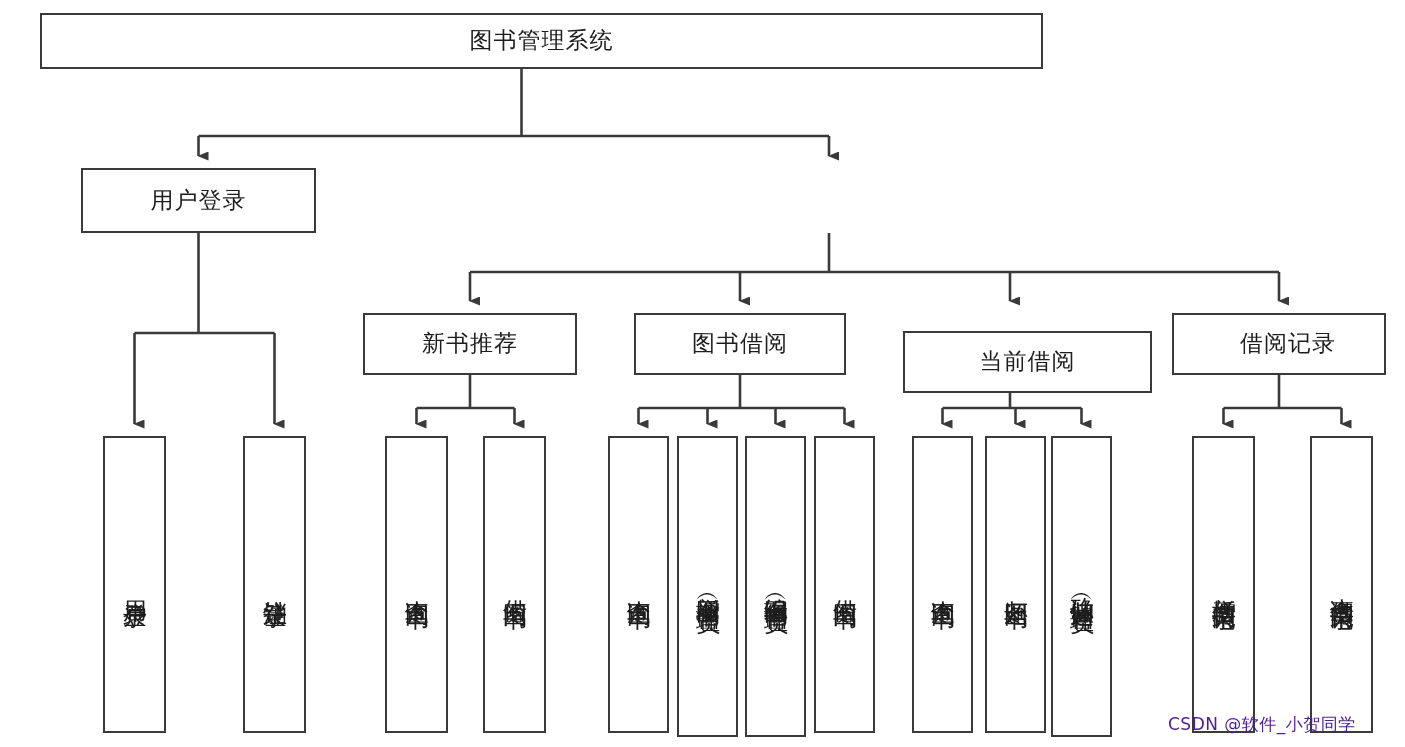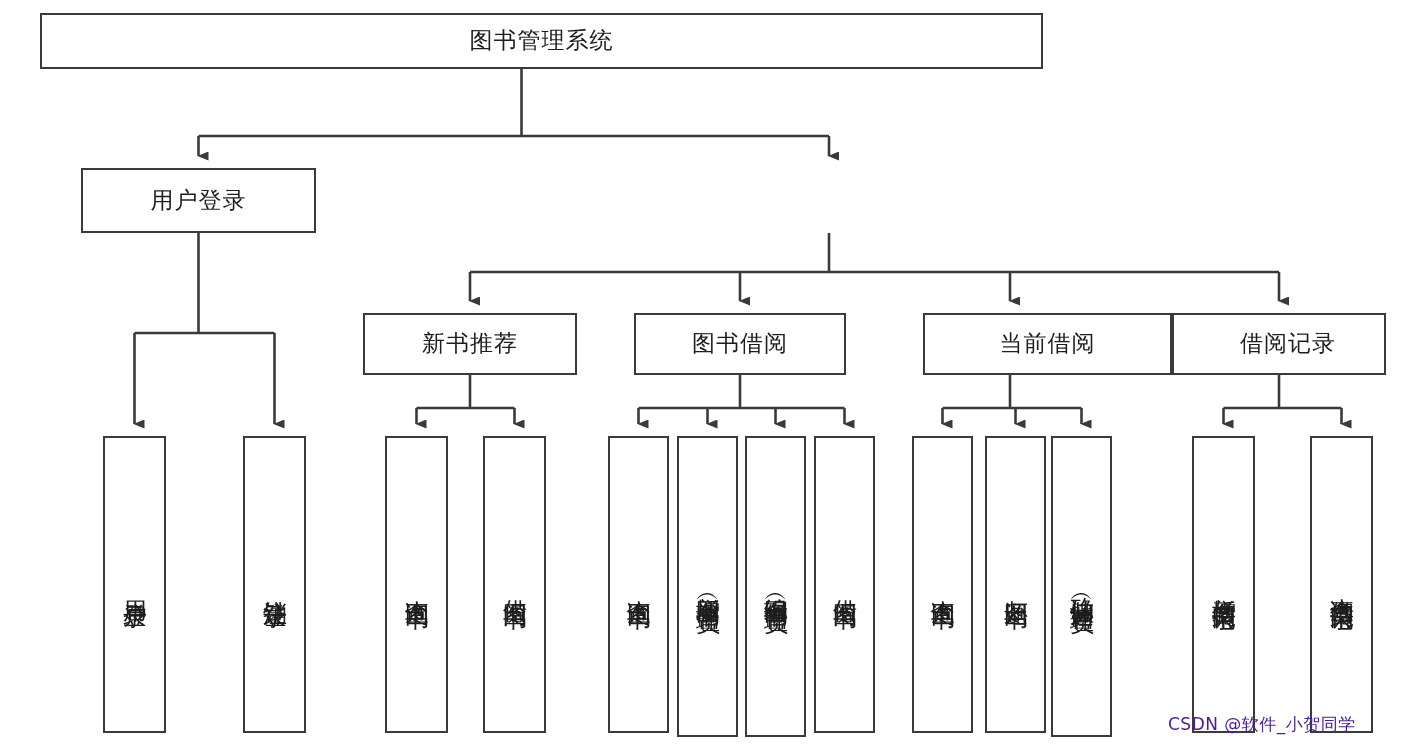--- a/index.html
+++ b/index.html
@@ -127,21 +127,21 @@
     </div>
   <div class="node node-h" style="left: 81px; top: 168px; width: 235px; height: 65px;">
       <span class="lbl">用户登录</span>
     </div>
   <div class="node node-h" style="left: 634px; top: 313px; width: 212px; height: 62px;">
       <span class="lbl">图书借阅</span>
     </div>
   <div class="node node-h" style="left: 363px; top: 313px; width: 214px; height: 62px;">
       <span class="lbl">新书推荐</span>
     </div>
-  <div class="node node-h" style="left: 903px; top: 313px; width: 249px; height: 62px; margin-left: 20px;">
+  <div class="node node-h" style="left: 903px; top: 331px; width: 249px; height: 62px;">
       <span class="lbl">当前借阅</span>
     </div>
   <div class="node node-h" style="left: 1172px; top: 313px; width: 214px; height: 62px; padding-left: 18px;">
       <span class="lbl">借阅记录</span>
     </div>
 
   <div class="node node-v" style="left: 103px; top: 436px; width: 63px; height: 297px;">
       <span class="lbl">用户登录</span>
     </div>
   <div class="node node-v" style="left: 243px; top: 436px; width: 63px; height: 297px;">

